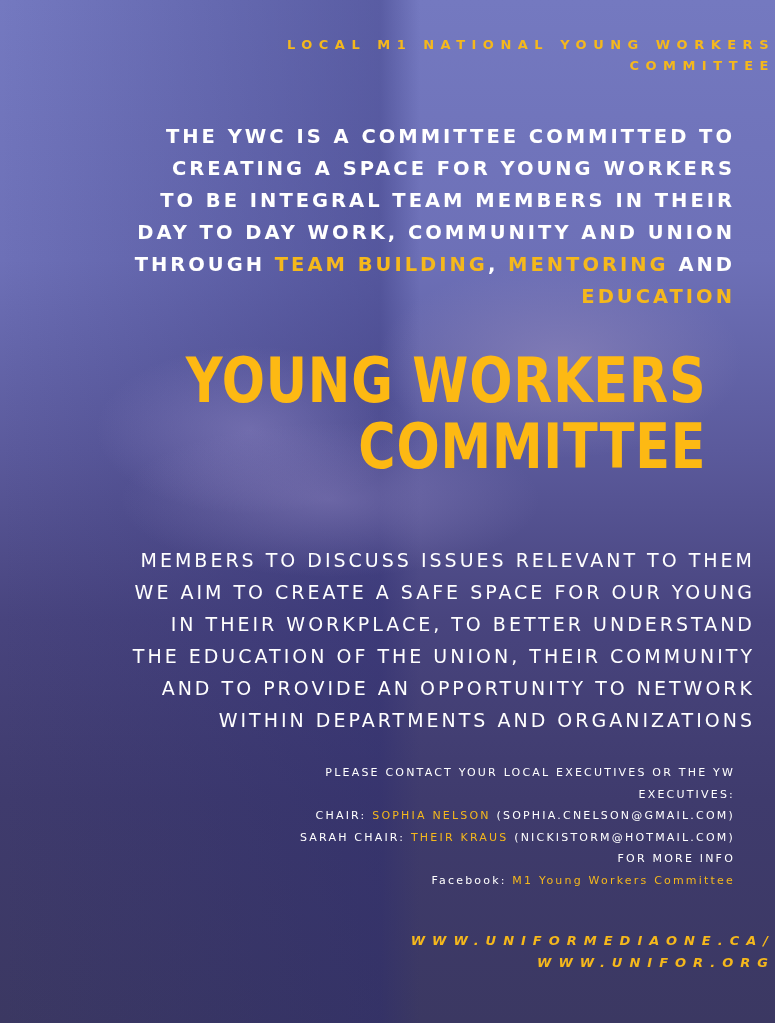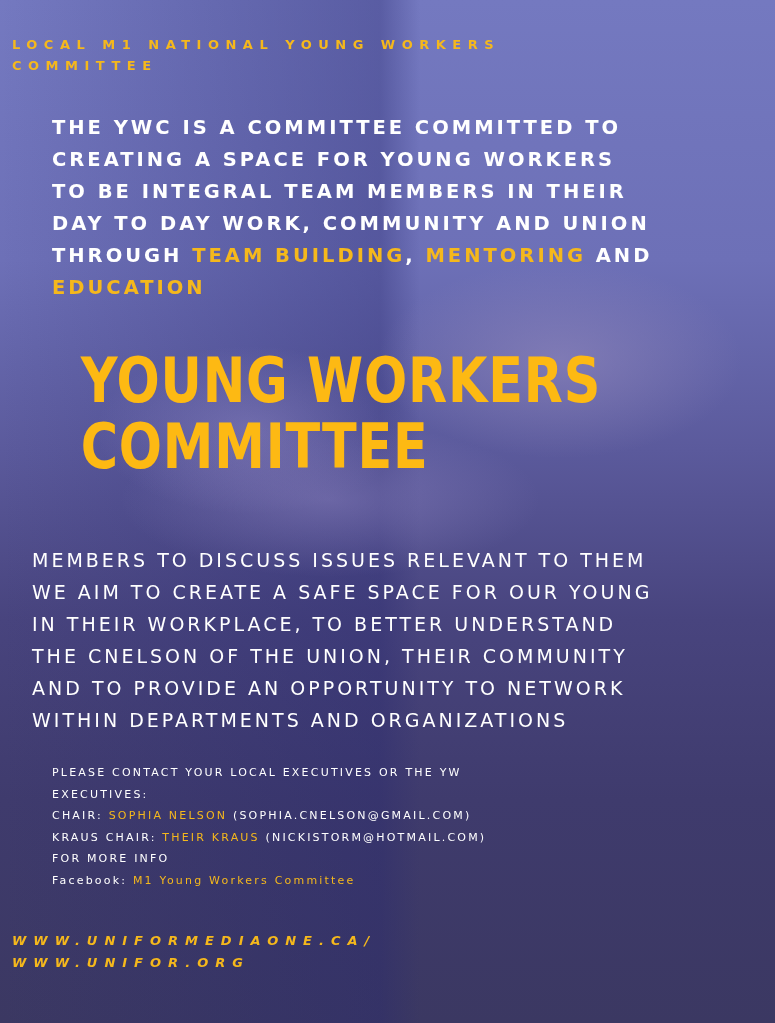--- a/index.html
+++ b/index.html
@@ -6,24 +6,24 @@
   body { width:775px; height:1023px; overflow:hidden; position:relative;
     font-family:"DejaVu Sans", sans-serif; }
   .bg { position:absolute; inset:0;
     background:
       radial-gradient(ellipse 260px 140px at 560px 360px, rgba(150,140,190,0.55), rgba(0,0,0,0) 70%),
       radial-gradient(ellipse 300px 110px at 330px 500px, rgba(150,140,200,0.45), rgba(0,0,0,0) 70%),
       radial-gradient(ellipse 220px 120px at 250px 430px, rgba(160,150,210,0.4), rgba(0,0,0,0) 70%),
       linear-gradient(90deg, rgba(0,0,0,0) 0px, rgba(40,40,110,0.35) 380px, rgba(0,0,0,0) 420px),
       linear-gradient(180deg, #7479c0 0px, #6d70b7 260px, #5b5a9c 450px, #48447e 620px, #3f3b6d 800px, #3b3862 1023px);
   }
-  .content { position:absolute; inset:0; text-align:left;margin-left:12px; }
+  .content { position:absolute; inset:0; text-align:right;margin-left:12px; }
   .org { position:absolute; top:34px; left:0; right:0; color:#f5b81c;
     font-size:13px; font-weight:bold; letter-spacing:6.5px; line-height:21px; }
-  .intro { position:absolute; top:112px; left:40px; right:40px; color:#fff;
+  .intro { position:absolute; top:121px; left:40px; right:40px; color:#fff;
     font-size:19.5px; font-weight:bold; letter-spacing:3px; line-height:32px; }
   .hl { color:#f5b81c; }
   .title { position:absolute; top:348px; left:0; right:0; color:#fdb913;
     font-family:"DejaVu Sans", sans-serif; font-weight:bold; font-size:62px;
     line-height:66px; letter-spacing:1px; transform:scaleX(0.82); transform-origin:center; }
   .aim { position:absolute; top:544px; left:20px; right:20px; color:#fff;
     font-size:19px; letter-spacing:3px; line-height:32px; }
   .contact { position:absolute; top:762px; left:40px; right:40px; color:#fff;
     font-size:11px; letter-spacing:2.2px; line-height:21.5px; }
   .links { position:absolute; top:930px; left:0; right:0; color:#f5b81c;
@@ -51,30 +51,30 @@
 
   <div class="title">
     <div>YOUNG WORKERS</div>
     <div>COMMITTEE</div>
   </div>
 
   <div class="aim">
     <div>MEMBERS TO DISCUSS ISSUES RELEVANT TO THEM</div>
     <div>WE AIM TO CREATE A SAFE SPACE FOR OUR YOUNG</div>
     <div>IN THEIR WORKPLACE, TO BETTER UNDERSTAND</div>
-    <div>THE CNELSON OF THE UNION, THEIR COMMUNITY</div>
+    <div>THE EDUCATION OF THE UNION, THEIR COMMUNITY</div>
     <div>AND TO PROVIDE AN OPPORTUNITY TO NETWORK</div>
     <div>WITHIN DEPARTMENTS AND ORGANIZATIONS</div>
   </div>
 
   <div class="contact">
     <div>PLEASE CONTACT YOUR LOCAL EXECUTIVES OR THE YW</div>
     <div>EXECUTIVES:</div>
     <div style="white-space:pre"><span>CHAIR: </span><span class="hl">SOPHIA NELSON</span><span> (SOPHIA.CNELSON@GMAIL.COM)</span></div>
-    <div style="white-space:pre"><span>KRAUS CHAIR: </span><span class="hl">THEIR KRAUS</span><span> (NICKISTORM@HOTMAIL.COM)</span></div>
+    <div style="white-space:pre"><span>SARAH CHAIR: </span><span class="hl">THEIR KRAUS</span><span> (NICKISTORM@HOTMAIL.COM)</span></div>
     <div>FOR MORE INFO</div>
     <div style="white-space:pre"><span>Facebook: </span><span class="hl">M1 Young Workers Committee</span></div>
   </div>
 
   <div class="links">
     <div>WWW.UNIFORMEDIAONE.CA/</div>
     <div>WWW.UNIFOR.ORG</div>
   </div>
 </div>
 

